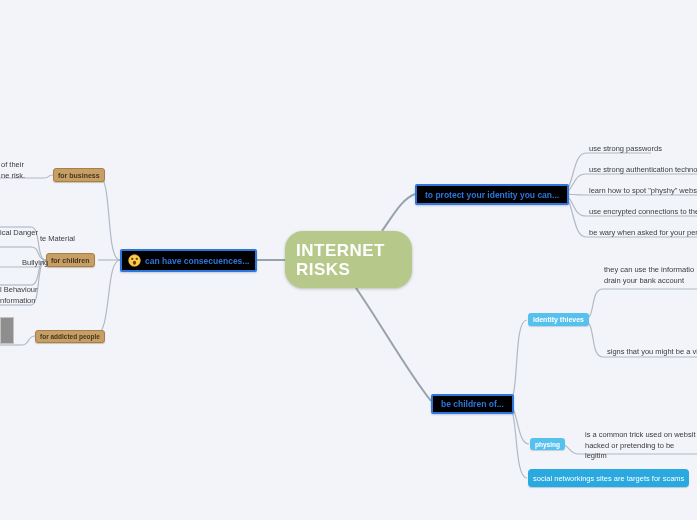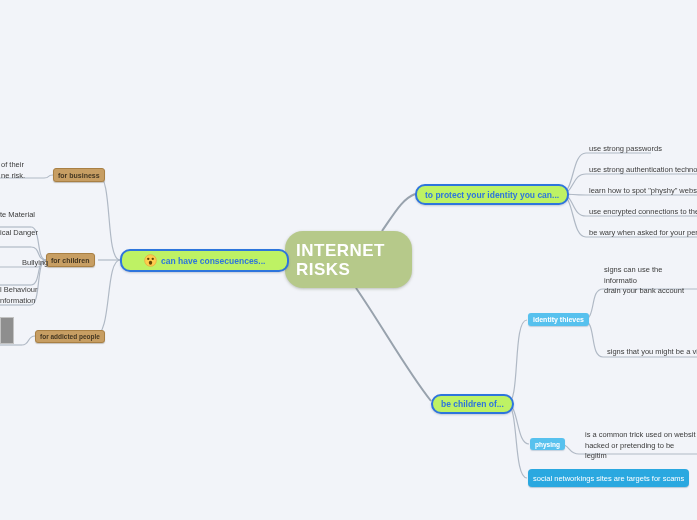--- a/index.html
+++ b/index.html
@@ -12,21 +12,21 @@
   .wire-main{stroke:#98a2ad;stroke-width:2;fill:none;}
   .wire{stroke:#b0b9c5;stroke-width:1.2;fill:none;}
   .node{position:absolute;box-sizing:border-box;display:flex;align-items:center;white-space:nowrap;}
   .central{
     width:127px;height:57px;border-radius:10px;background:#b6c98a;
     color:#ffffff;font-weight:bold;font-size:17px;line-height:19px;
     padding-left:11px;letter-spacing:.5px;
     box-shadow:0 1px 3px rgba(80,90,60,.35);
   }
   .blue-node{
-    background:#bef264;border:2px solid #2e75dc;border-radius:10px;
+    background:#000000;border:2px solid #2e75dc;border-radius:2px;
     color:#2e75dc;font-weight:bold;font-size:8.5px;padding:0 8px;
     box-shadow:0 1px 2px rgba(60,80,120,.25);
   }
   .tan-node{
     background:#c79e63;border:1px solid #a98044;border-radius:3px;
     color:#443722;font-weight:bold;font-size:7px;padding:0 4px;
     box-shadow:0 1px 1px rgba(90,70,40,.3);
   }
   .sky-node{
     background:#57c1ee;border-radius:3px;color:#ffffff;font-weight:bold;
@@ -107,50 +107,50 @@
 RISKS</div>
 
   <div class="node blue-node" style="left:415px;top:184px;height:21px;">to protect your identity you can...</div>
 
   <div class="leaf" style="left:589px;top:144px;">use strong passwords</div>
   <div class="leaf" style="left:589px;top:165px;">use strong authentication technology</div>
   <div class="leaf" style="left:589px;top:186px;">learn how to spot "physhy" websites an</div>
   <div class="leaf" style="left:589px;top:207px;">use encrypted connections to the intern</div>
   <div class="leaf" style="left:589px;top:228px;">be wary when asked for your personal</div>
 
-  <div class="node blue-node" style="left:120px;top:249px;height:23px;padding:0 22px;">
+  <div class="node blue-node" style="left:120px;top:249px;height:23px;padding:0 6px;">
     <span class="emoji">
       <svg width="13" height="13" viewBox="0 0 20 20">
         <circle cx="10" cy="10" r="9" fill="#ffcc4d" stroke="#e8a33d" stroke-width="1"></circle>
         <circle cx="6.5" cy="7.5" r="1.8" fill="#664500"></circle>
         <circle cx="13.5" cy="7.5" r="1.8" fill="#664500"></circle>
         <ellipse cx="10" cy="13.5" rx="2.6" ry="3.2" fill="#664500"></ellipse>
       </svg>
     </span>
     <span>can have consecuences...</span>
   </div>
 
   <div class="node tan-node" style="left:53px;top:168px;height:14px;">for business</div>
   <div class="leaf multiline" style="left:1px;top:160px;">of their
 ne risk.</div>
 
   <div class="node tan-node" style="left:46px;top:253px;height:14px;">for children</div>
-  <div class="leaf" style="left:0px;top:210px;">te Material</div>
+  <div class="leaf" style="left:0px;top:234px;padding-left:40px;">te Material</div>
   <div class="leaf" style="left:0px;top:228px;">ical Danger</div>
   <div class="leaf" style="left:22px;top:258px;">Bullying</div>
   <div class="leaf" style="left:0px;top:276px;margin-top:9px;">l Behaviour</div>
   <div class="leaf" style="left:0px;top:296px;">nformation</div>
 
   <div class="node tan-node" style="left:35px;top:330px;height:13px;font-size:6.5px;">for addicted people</div>
   <div class="img-node" style="left:0px;top:317px;width:14px;height:27px;"></div>
 
   <div class="node blue-node" style="left:431px;top:394px;height:20px;">be children of...</div>
 
   <div class="node sky-node" style="left:528px;top:313px;height:13px;">identity thieves</div>
-  <div class="leaf multiline" style="left:604px;top:265px;">signs can use the informatio
+  <div class="leaf multiline" style="left:604px;top:265px;">they can use the informatio
 drain your bank account</div>
   <div class="leaf" style="left:607px;top:347px;">signs that you might be a vi</div>
 
   <div class="node sky-node" style="left:530px;top:438px;height:12px;font-size:6.5px;">physing</div>
   <div class="leaf multiline" style="left:585px;top:430px;">is a common trick used on websit
 hacked or pretending to be legitim</div>
 
   <div class="node social-node" style="left:528px;top:469px;height:18px;text-align:center;">social networkings sites are targets for scams</div>
 
 </div>

